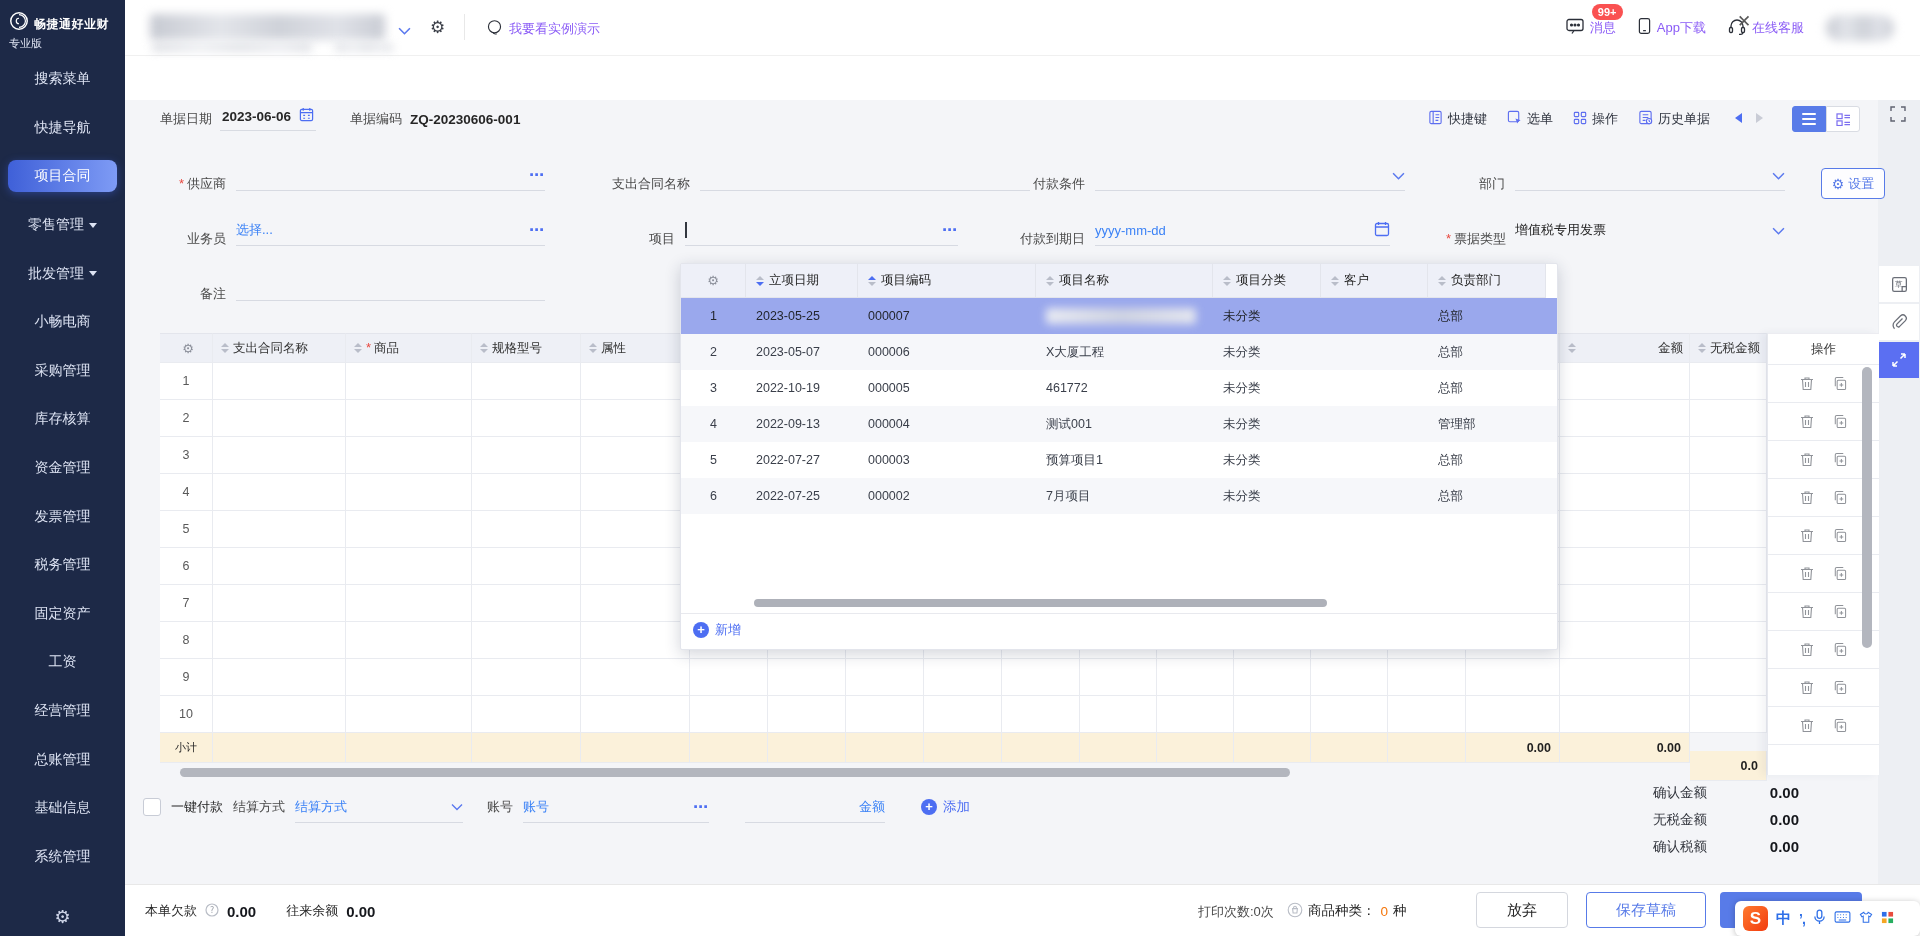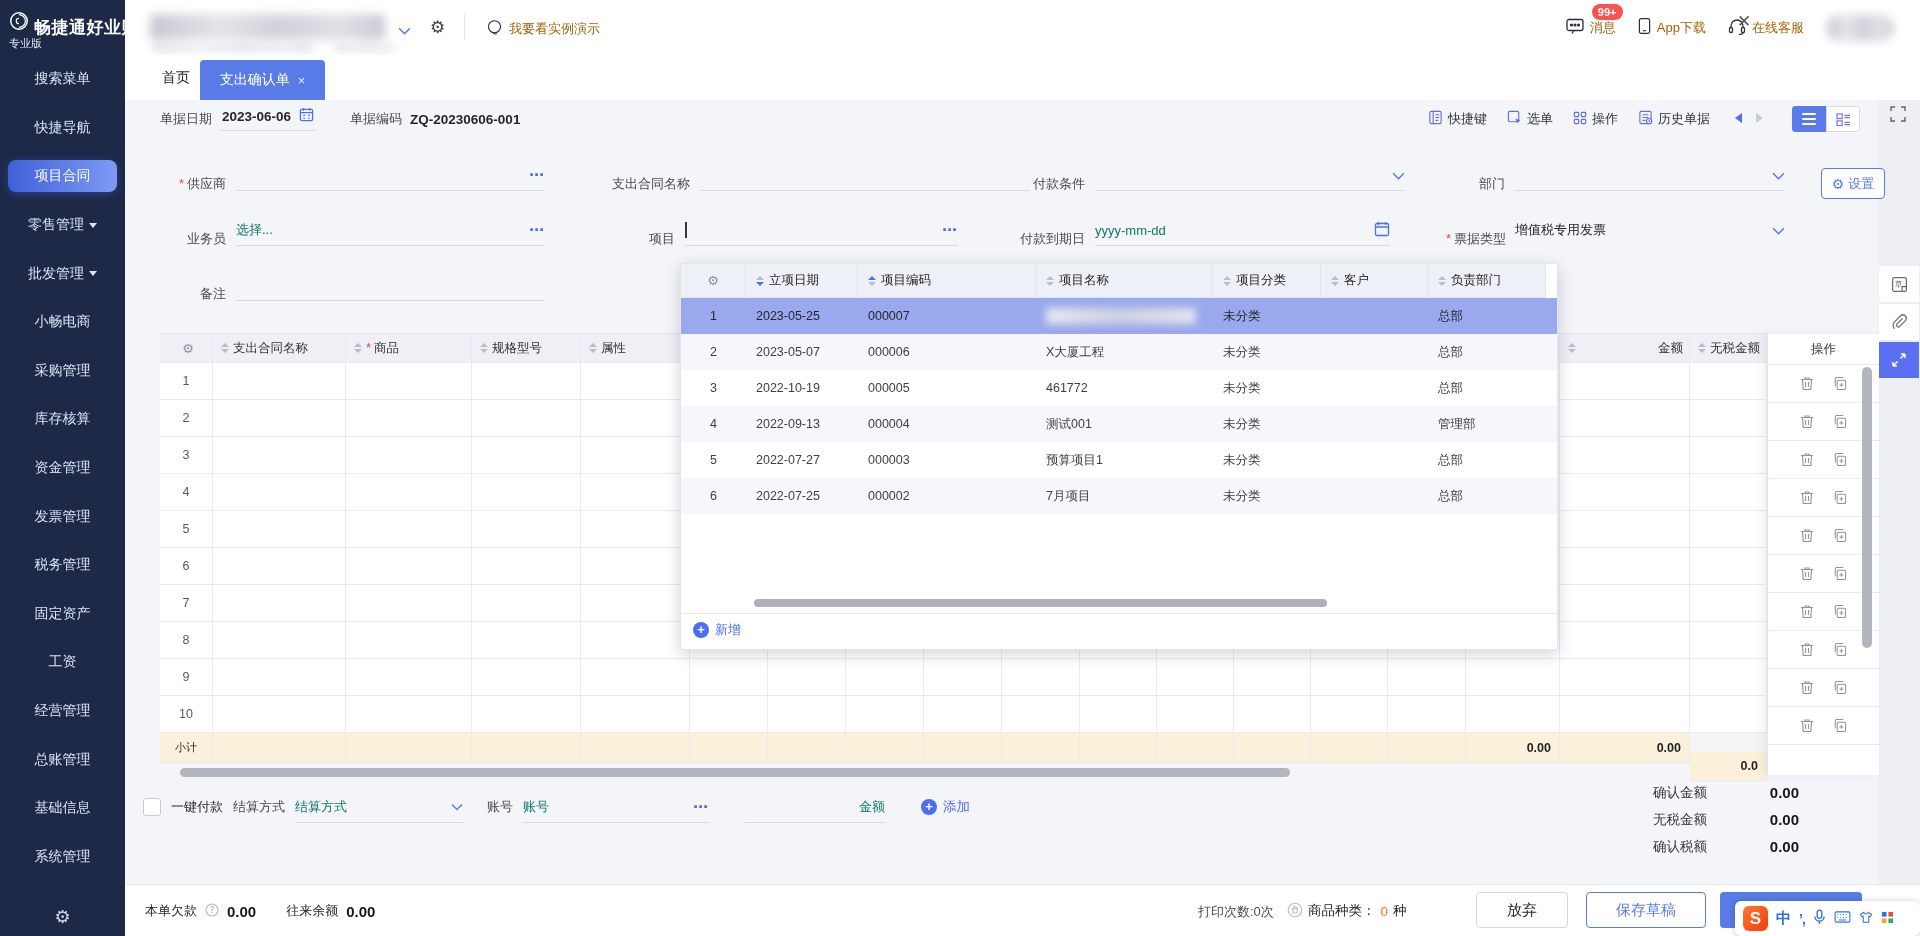--- a/index.html
+++ b/index.html
@@ -5,25 +5,25 @@
   html,body{margin:0;padding:0;}
   body{width:1920px;height:936px;overflow:hidden;font-family:"Liberation Sans","DejaVu Sans",sans-serif;
        font-size:13px;color:#262626;background:#f4f5f8;-webkit-font-smoothing:antialiased;}
   #app{position:relative;width:1920px;height:936px;background:#fff;}
   .abs{position:absolute;}
   .flex{display:flex;align-items:center;}
 
   
   #topbar{left:0;top:0;width:1920px;height:55px;background:#fff;border-bottom:1px solid #f0f0f0;}
   #brand{left:0;top:0;width:125px;height:55px;background:#1d2947;color:#fff;}
-  #brand .bname{position:absolute;left:34px;top:16px;font-size:17px;font-weight:bold;letter-spacing:.5px;white-space:nowrap;}
+  #brand .bname{position:absolute;left:34px;top:16px;font-size:12px;font-weight:bold;letter-spacing:.5px;white-space:nowrap;}
   #brand .bedition{position:absolute;left:9px;top:36px;font-size:11px;color:#dfe4f2;}
   #brand .blogo{position:absolute;left:8px;top:10px;}
   .blurbar{background:linear-gradient(90deg,#c7cad2,#e3e5ea 30%,#cfd2d9 55%,#e0e2e8 80%,#c9ccd4);filter:blur(5px);border-radius:4px;}
-  .tb-txt{font-size:13px;color:#a16207;}
+  .tb-txt{font-size:13px;color:#8b5cf6;}
   .vdiv{width:1px;height:26px;background:#e8e8e8;}
   #tb-right{right:26px;top:0;height:55px;gap:22px;}
   .tb-item{display:flex;align-items:center;gap:6px;cursor:pointer;position:relative;}
   #msg-badge{position:absolute;left:26px;top:-14px;background:#fa5151;color:#fff;font-size:11px;font-weight:bold;
              border-radius:9px;padding:1px 6px;line-height:14px;}
 
   
   #sidebar{left:0;top:55px;width:125px;height:881px;background:#1d2947;z-index:20;}
   .sb-item{height:48.6px;display:flex;align-items:center;justify-content:center;cursor:pointer;}
   .sb-pill{display:flex;align-items:center;gap:5px;padding:7px 10px;border-radius:8px;color:#dde3f3;font-size:14px;white-space:nowrap;}
@@ -57,21 +57,21 @@
   .vt-btn.on{background:#587be8;border-color:#587be8;}
   .vt-bars{display:flex;flex-direction:column;gap:3px;}
   .vt-bars i{display:block;width:14px;height:2px;background:#fff;border-radius:1px;}
   #fullscreen-ico{left:1890px;top:106px;cursor:pointer;}
 
   
   .fl{position:absolute;text-align:right;color:#4a4a4a;font-size:13px;white-space:nowrap;}
   .req-star{color:#e8483f;margin-right:3px;font-size:13px;}
   .ufield{position:absolute;height:30px;border-bottom:1px solid #d7dae2;display:flex;align-items:center;
           justify-content:space-between;font-size:13px;color:#262626;cursor:text;}
-  .ph{color:#0f766e;}
+  .ph{color:#3b82f6;}
   .dots{color:#4d6ef2;font-size:15px;font-weight:bold;letter-spacing:1px;line-height:10px;cursor:pointer;}
   .caret-line{width:1.5px;height:16px;background:#33373f;}
   #btn-settings{left:1821px;top:168px;width:62px;height:29px;border:1px solid #587be8;border-radius:4px;color:#587be8;
                 display:flex;align-items:center;justify-content:center;gap:4px;font-size:13px;background:#fdfdff;cursor:pointer;}
 
   
   #grid{left:160px;top:333px;width:1718px;background:transparent;}
   .g-row{display:flex;}
   .gc{box-sizing:border-box;border-right:1px solid #e9ebf0;border-bottom:1px solid #e9ebf0;display:flex;align-items:center;
       overflow:hidden;white-space:nowrap;background:#fff;}
@@ -305,27 +305,20 @@
         </div>
         <div class="sb-item">
           <span class="sb-pill">
             <span>系统管理</span>
           </span>
         </div>
       </nav>
     <div id="sb-gear">⚙</div>
   </aside>
 
-  <div id="tabstrip" class="abs">
-    <div id="tab-home" class="abs flex">首页</div>
-    <div id="tab-active" class="abs">
-      <span>支出确认单</span>
-      <span class="tclose">×</span>
-    </div>
-  </div>
   <span id="page-close" class="abs">✕</span>
 
   <div id="content-bg" class="abs"></div>
   <div id="rightstrip" class="abs"></div>
   <span id="fullscreen-ico" class="abs">
     <svg width="16" height="16" viewBox="0 0 16 16" fill="none" stroke="#5f6370" stroke-width="1.4">
         <path d="M1 5V1h4M11 1h4v4M15 11v4h-4M5 15H1v-4"></path>
       </svg>
   </span>
 

